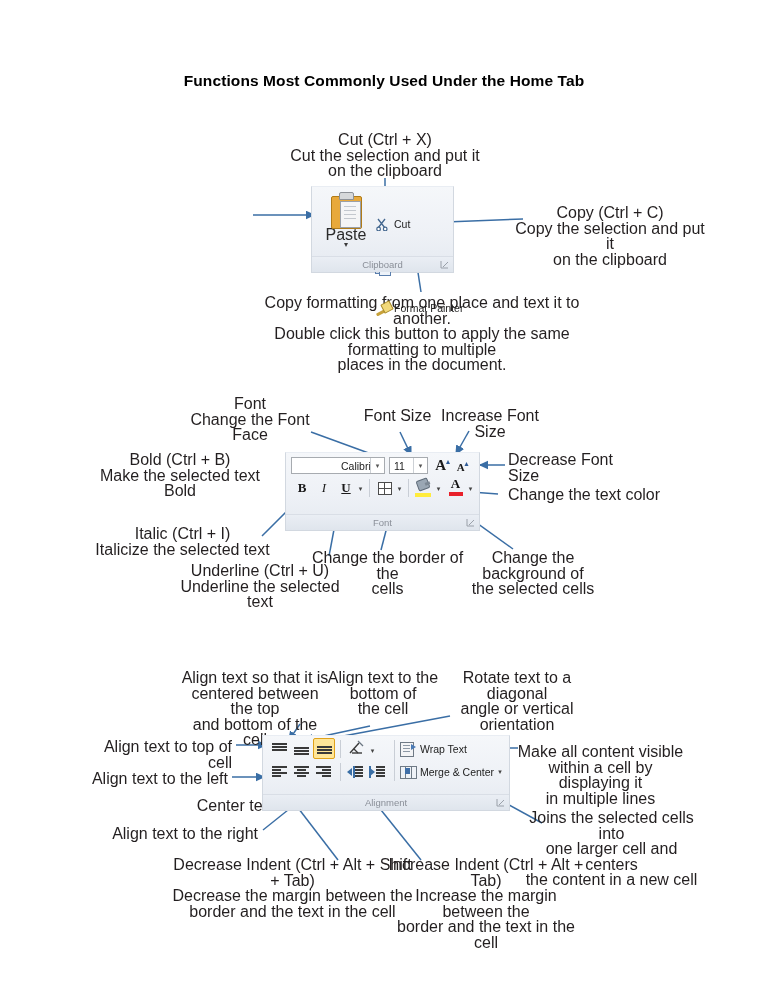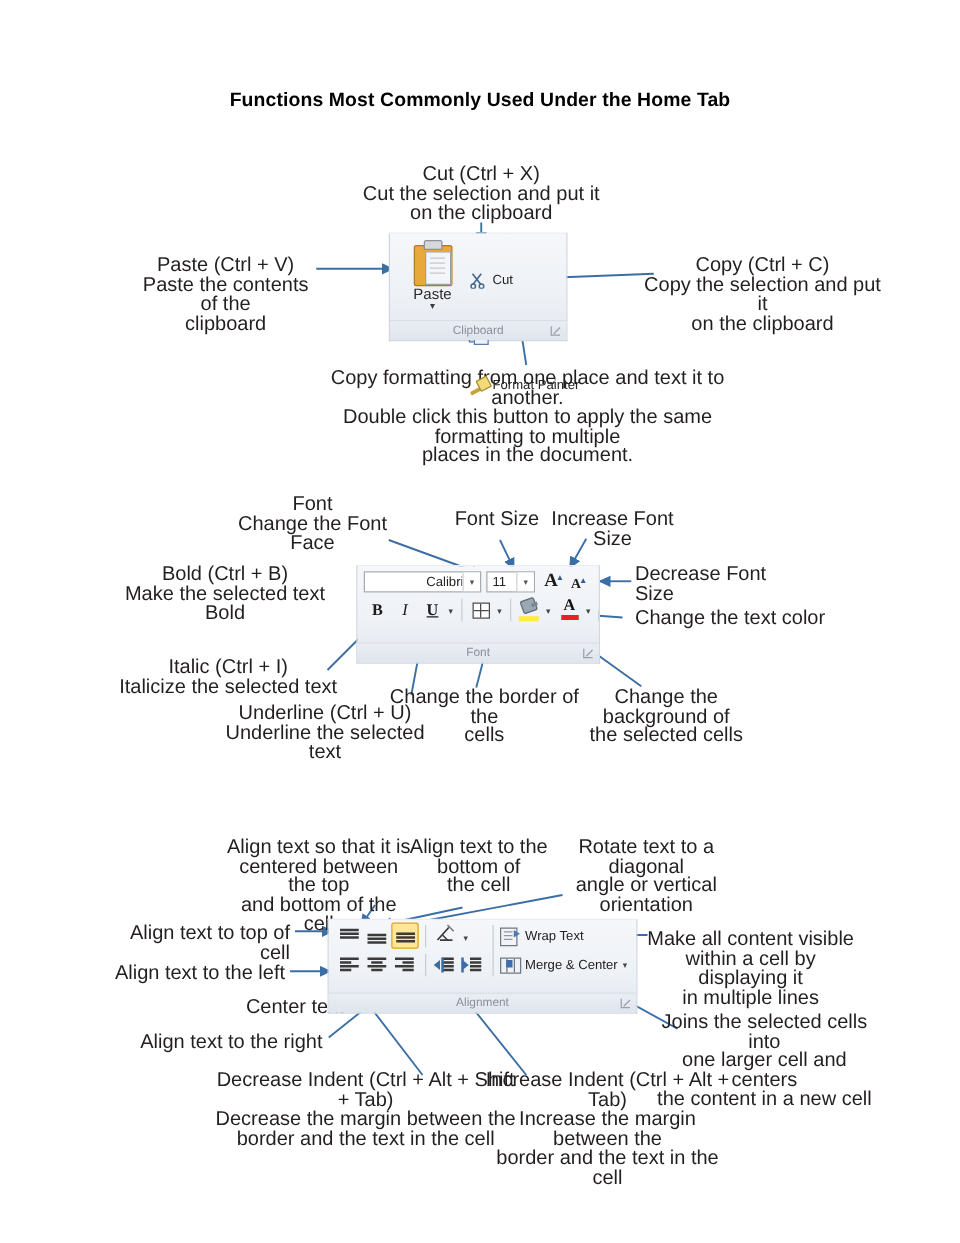--- a/index.html
+++ b/index.html
@@ -81,21 +81,21 @@
     background:#d6d8da;border:1px solid #8d9197;border-radius:2px 2px 0 0;
   }
   .clip-paper{
     position:absolute;left:11px;top:9px;width:19px;height:25px;
     background:#f4f5f6;border:1px solid #9aa0a8;
   }
   .clip-paper:after{
     content:"";position:absolute;left:3px;top:4px;right:4px;height:1px;
     background:#c3c8ce;box-shadow:0 4px 0 #c3c8ce,0 8px 0 #c3c8ce,0 12px 0 #c3c8ce;
   }
-  .paste-label{font-size:12px;color:#2b2b2b;margin-top:1px;line-height:12px;}
+  .paste-label{font-size:16px;color:#2b2b2b;margin-top:1px;line-height:12px;}
   .paste-caret{font-size:8px;color:#3b3b3b;line-height:8px;}
 
   .clip-cmds{position:absolute;left:62px;top:4px;width:80px;}
   .cmd{
     display:flex;align-items:center;height:18px;margin-bottom:2px;
     font-size:10.5px;color:#222;margin-top:24px;
   }
   .cmd .ic{width:17px;height:15px;position:relative;margin-right:3px;flex:0 0 17px;}
   .cmd .lbl{white-space:nowrap;}
   .cmd .caret{font-size:7px;color:#444;margin-left:4px;}
@@ -274,23 +274,20 @@
       <path d="M518,748 L465,748"></path>
       <path d="M542,823 L482,790"></path>
       <path d="M338,860 L292,800"></path>
       <path d="M421,860 L373,800"></path>
     </g>
   </svg>
 
   <div class="anno" style="left:285px;top:132px;width:200px;">Cut (Ctrl + X)
 Cut the selection and put it
 on the clipboard</div>
-  <div class="anno" style="left:108px;top:205px;width:145px;">Paste (Ctrl + V)
-Paste the contents of the
-clipboard</div>
   <div class="anno" style="left:515px;top:205px;width:190px;">Copy (Ctrl + C)
 Copy the selection and put it
 on the clipboard</div>
   <div class="anno" style="left:242px;top:295px;width:360px;">Copy formatting from one place and text it to another.
 Double click this button to apply the same formatting to multiple
 places in the document.</div>
 
   <div class="ribbon-group" id="clipboard-group">
 
     <div class="paste-btn">

